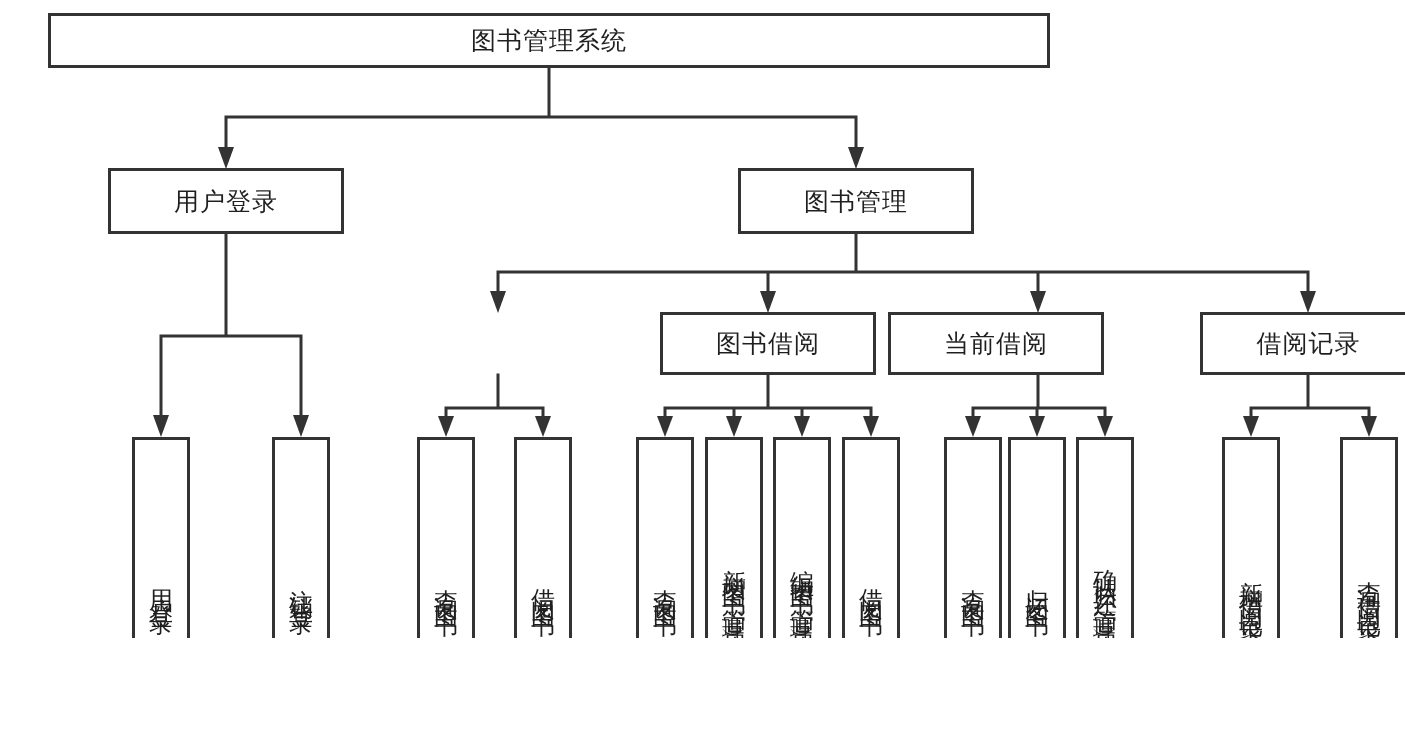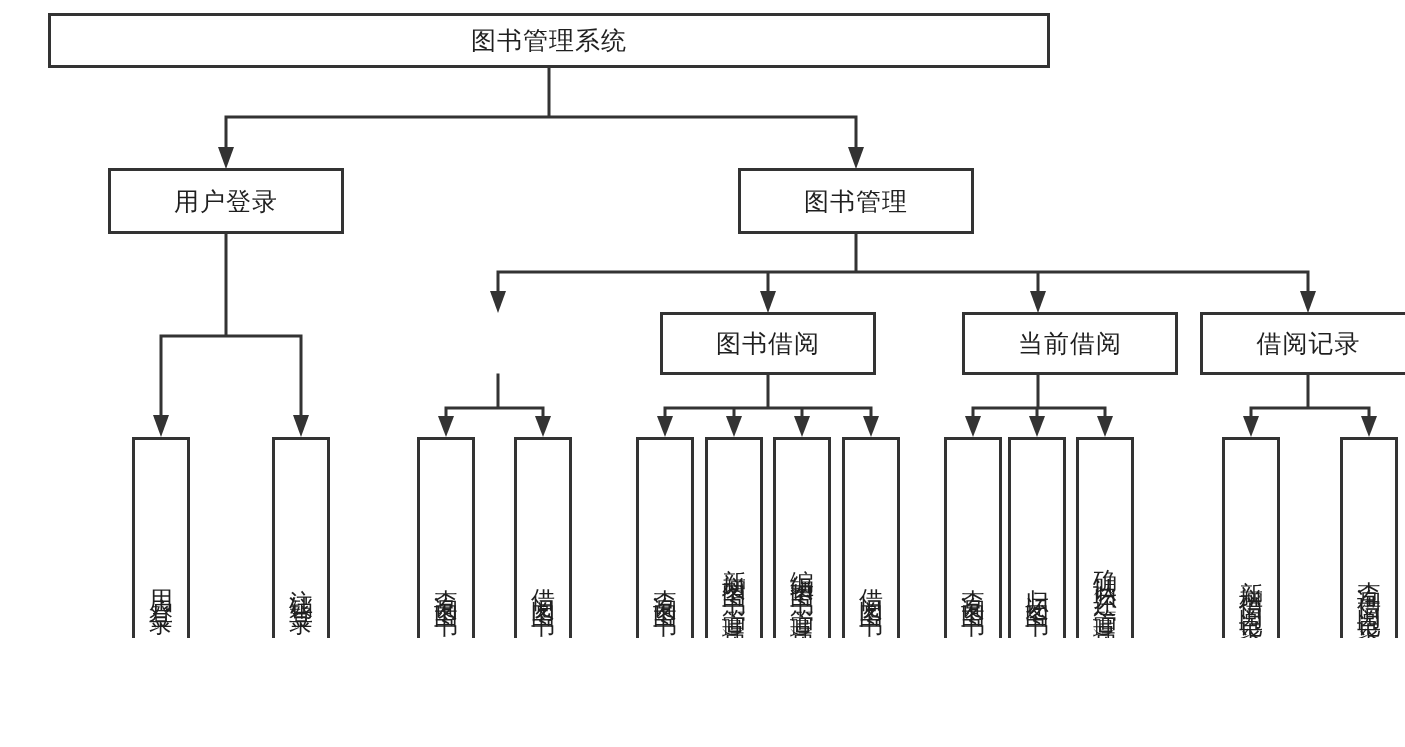--- a/index.html
+++ b/index.html
@@ -129,21 +129,21 @@
   <div class="node h" style="left:81px;top:168px;width:236px;height:66px">
     <span>用户登录</span>
   </div>
   <div class="node h" style="left:711px;top:168px;width:236px;height:66px">
     <span>图书管理</span>
   </div>
 
   <div class="node h" style="left:633px;top:312px;width:216px;height:63px">
     <span>图书借阅</span>
   </div>
-  <div class="node h" style="left:935px;top:312px;width:216px;height:63px">
+  <div class="node h" style="left:861px;top:312px;width:216px;height:63px">
     <span>当前借阅</span>
   </div>
   <div class="node h" style="left:1173px;top:312px;width:217px;height:63px">
     <span>借阅记录</span>
   </div>
 
   <div class="node v" style="left:105px;top:437px;width:58px;height:298px">
     <span>用户登录</span>
   </div>
   <div class="node v" style="left:245px;top:437px;width:58px;height:298px">

